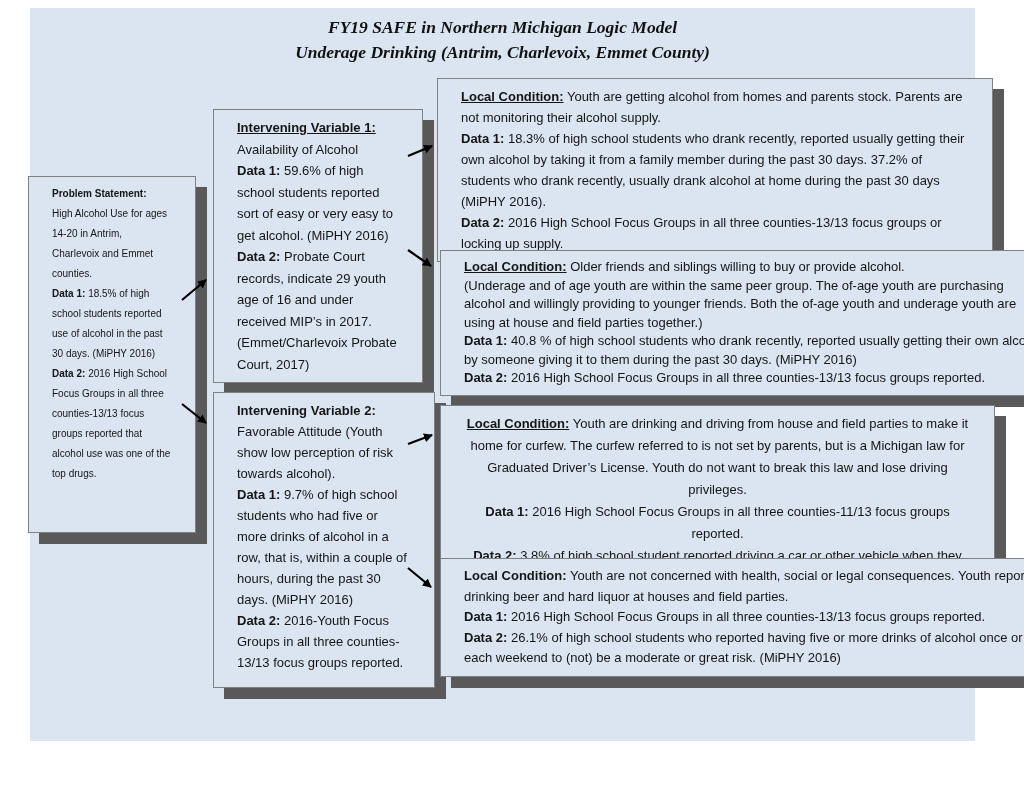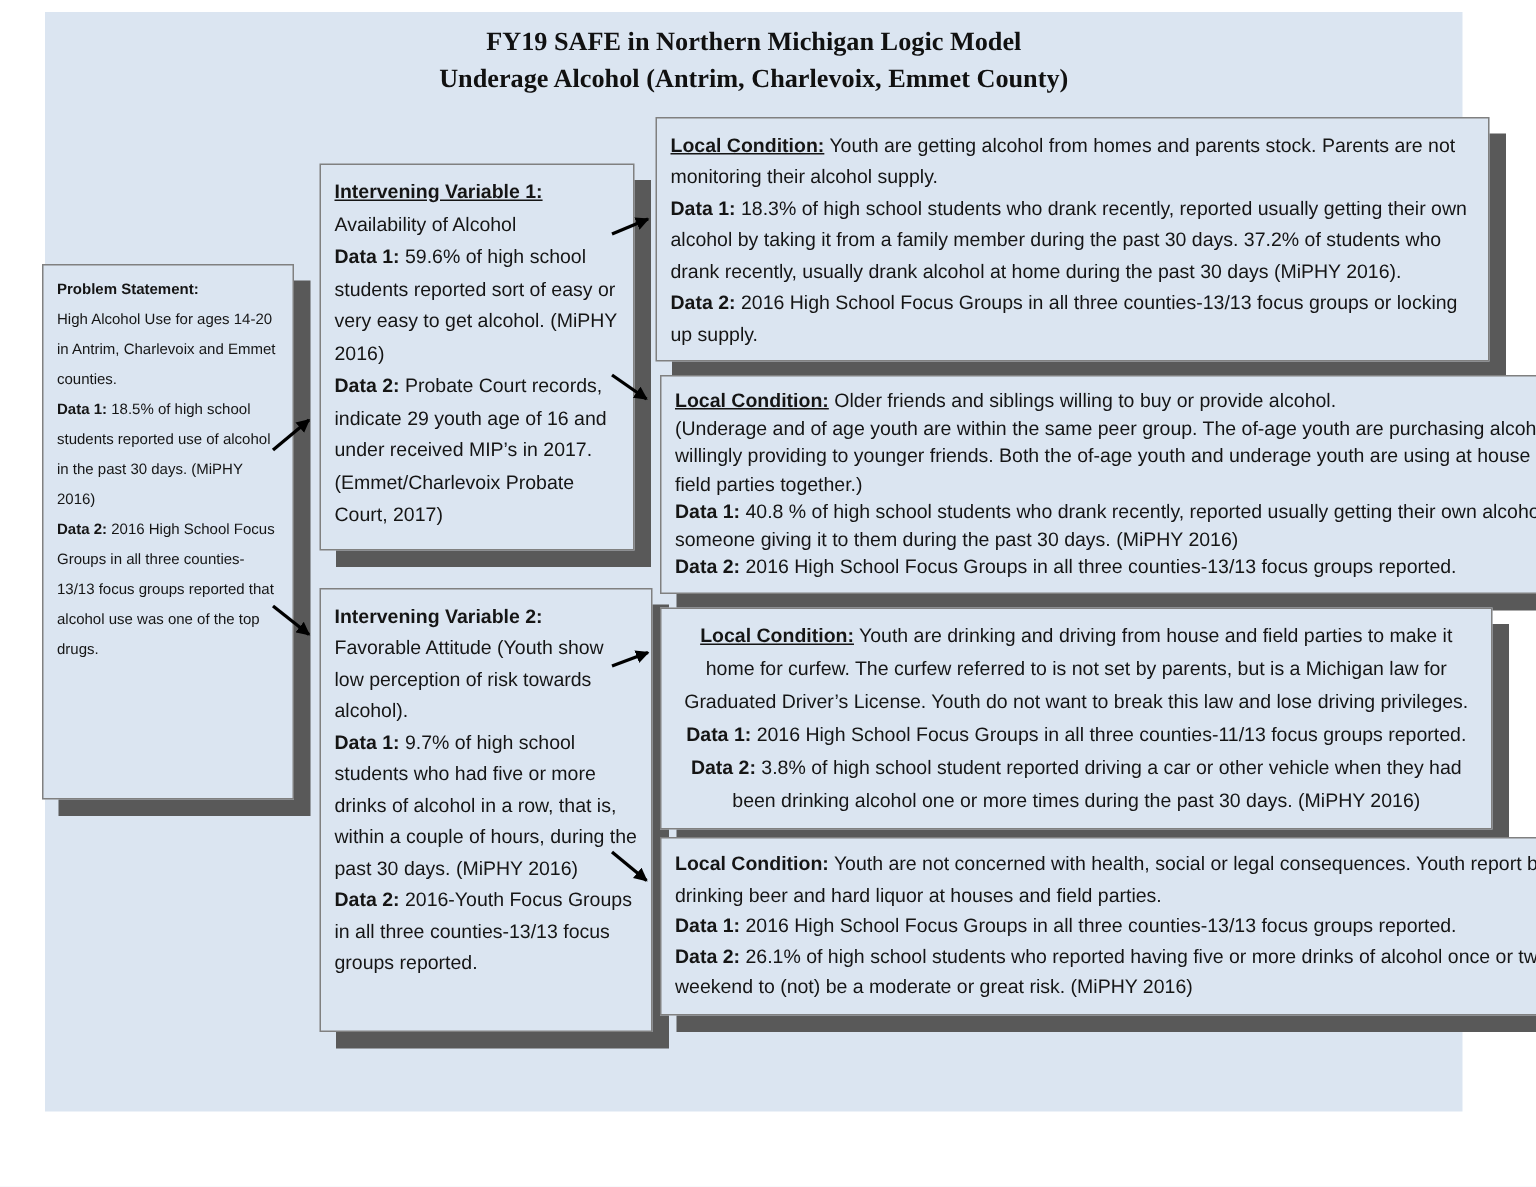--- a/index.html
+++ b/index.html
@@ -1,24 +1,24 @@
 <!DOCTYPE html>
 <html><head>
 <meta charset="utf-8">
 <style>
   * { margin:0; padding:0; box-sizing:border-box; }
   html,body { width:1024px; height:791px; background:#ffffff; }
   body { font-family:"Liberation Sans", sans-serif; }
   .page { position:relative; width:1024px; height:791px; background:#ffffff; overflow:hidden; }
   .canvas { position:absolute; left:30px; top:8px; width:945px; height:733px; background:#dbe5f1; }
   .title { position:absolute; left:30px; top:15px; width:945px; text-align:center;
-           font-family:"Liberation Serif", serif; font-weight:bold;
+           font-family:"Liberation Serif", serif; font-style:italic; font-weight:bold;
            font-size:17.5px; line-height:1.45; color:#111111; }
   .box { position:absolute; background:#dbe5f1; border:1px solid #808080;
-         box-shadow:11px 11px 0 #595959; color:#151515; padding:7px 9px;
+         box-shadow:11px 11px 0 #595959; color:#151515; padding:7px 23px;
          font-size:13px; line-height:21px; }
   .box p { display:inline; }
   
   .ps  { left:28px;  top:176px; width:168px; min-height:357px; font-size:10px; line-height:20px; }
   
   .iv1 { left:213px; top:109px;  width:210px; min-height:258px; line-height:21.5px; }
   .iv2 { left:213px; top:392px; width:222px; min-height:296px; line-height:21px; }
   
   .lc1 { left:437px; top:78px;  width:556px; min-height:150px; line-height:21px; }
   .lc2 { left:440px; top:250px; width:631px; min-height:128px; line-height:18.5px; }
@@ -28,21 +28,21 @@
   .arrows line { stroke:#000000; stroke-width:2.2; }
 </style>
 </head>
 <body>
 
 <div class="page">
   <div class="canvas"></div>
 
   <div class="title">
     <div>FY19 SAFE in Northern Michigan Logic Model</div>
-    <div>Underage Alcohol (Antrim, Charlevoix, Emmet County)</div>
+    <div>Underage Drinking (Antrim, Charlevoix, Emmet County)</div>
   </div>
 
   <div class="box ps">
     <p><span style="font-weight: bold;">Problem Statement:</span><br><span>High Alcohol Use for ages 14-20 in Antrim, Charlevoix and Emmet counties.</span><br><span style="font-weight: bold;">Data 1:</span><span> 18.5% of high school students reported use of alcohol in the past 30 days. (MiPHY 2016)</span><br><span style="font-weight: bold;">Data 2:</span><span> 2016 High School Focus Groups in all three counties-13/13 focus groups reported that alcohol use was one of the top drugs.</span></p>
   </div>
 
   <div class="box iv1">
     <p><span style="font-weight: bold; text-decoration: underline;">Intervening Variable 1:</span><br><span>Availability of Alcohol</span><br><span style="font-weight: bold;">Data 1:</span><span> 59.6% of high school students reported sort of easy or very easy to get alcohol. (MiPHY 2016)</span><br><span style="font-weight: bold;">Data 2:</span><span> Probate Court records, indicate 29 youth age of 16 and under received MIP’s in 2017. (Emmet/Charlevoix Probate Court, 2017)</span></p>
   </div>
 

